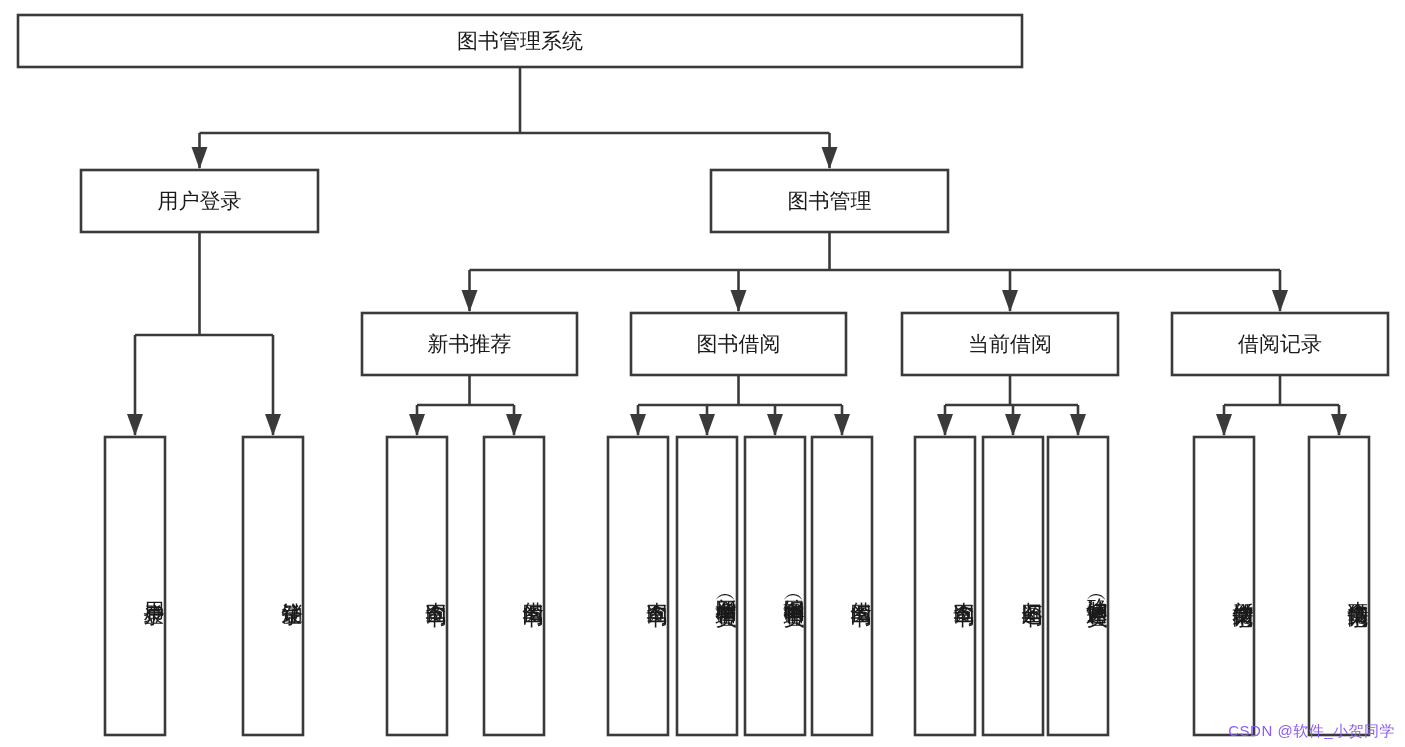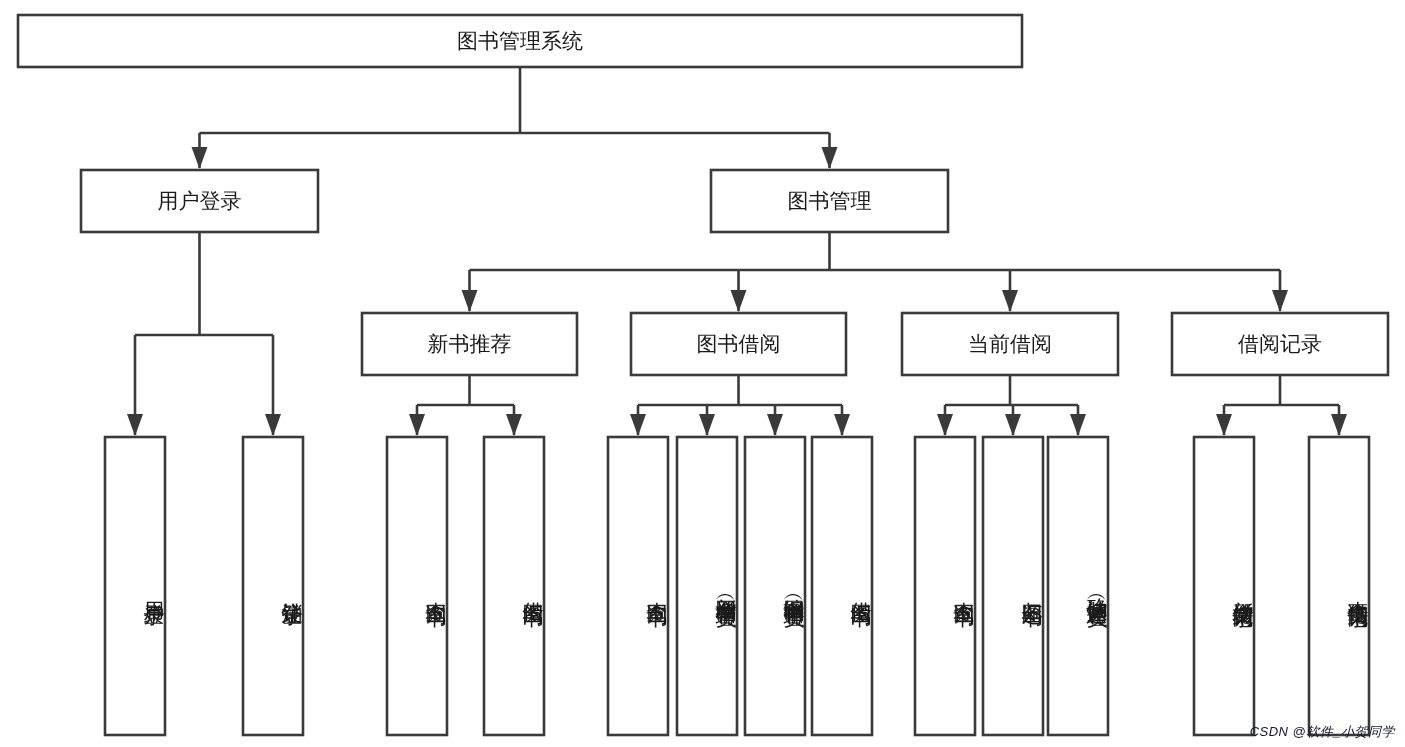--- a/index.html
+++ b/index.html
@@ -60,25 +60,24 @@
     align-items: flex-start;
     justify-content: center;
     white-space: nowrap;
     pointer-events: none;
   }
   .watermark {
     position: absolute;
     right: 10px;
     bottom: 6px;
     font-family: "Liberation Sans", "DejaVu Sans", sans-serif;
-    font-size: 13px;
-    color: #0f172a;
+    font-size: 15px;
+    color: #8b5cf6;
     letter-spacing: 0.5px;
     white-space: nowrap;
-    font-style: italic;
   }
 </style>
 </head>
 <body>
 
 <div id="diagram-root">
   <svg class="diagram-canvas" id="diagram-svg" viewBox="0 0 1405 747">
       <g>
         <rect x="18" y="15" width="1004" height="52" class="node-box"></rect>
       </g>

